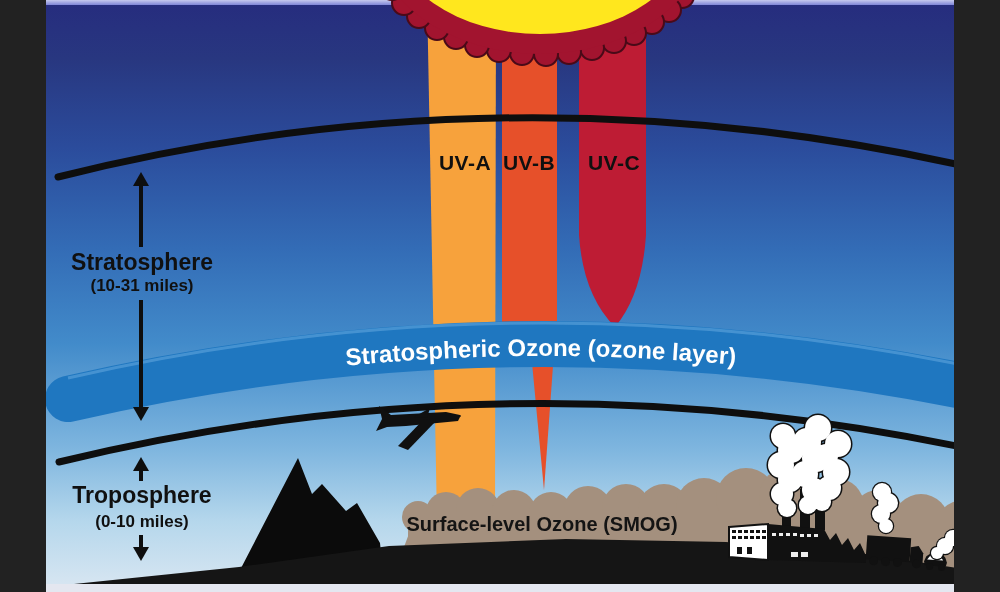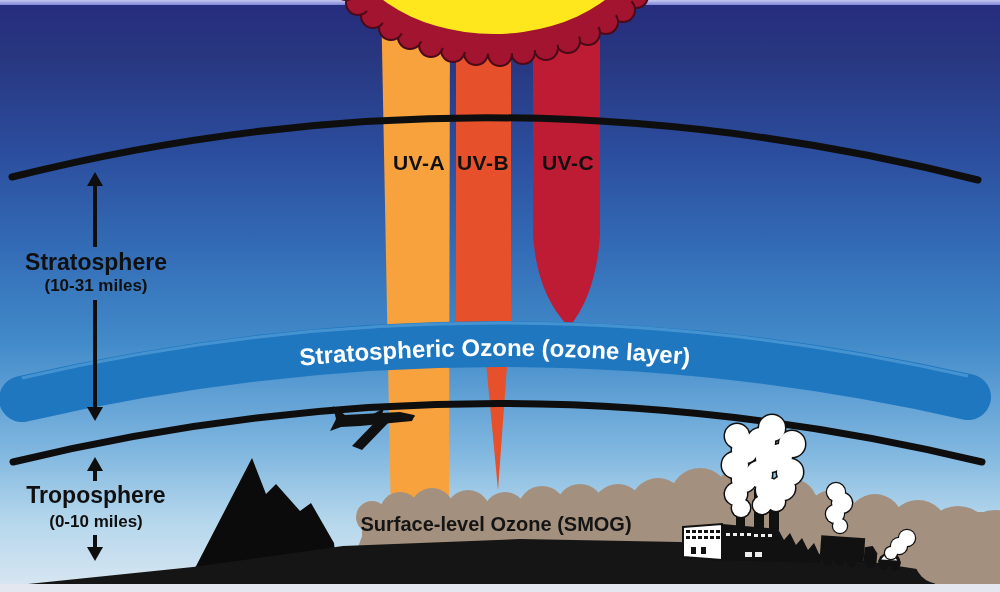--- a/index.html
+++ b/index.html
@@ -1,16 +1,16 @@
 <!DOCTYPE html>
 <html><head>
 <meta charset="utf-8">
 <style>
   html,body{margin:0;padding:0;background:#222;}
-  #stage{width:1000px;height:592px;margin:0 auto;position:relative;overflow:hidden;}
+  #stage{width:908px;height:592px;margin:0 auto;position:relative;overflow:hidden;}
   svg{display:block;}
   text{font-family:"Liberation Sans","DejaVu Sans",sans-serif;}
   .layer-label{font-size:23px;font-weight:bold;fill:#101010;}
   .layer-range{font-size:17px;font-weight:bold;fill:#101010;}
   .uv-label{font-size:21px;font-weight:bold;fill:#101010;letter-spacing:.5px;}
   .ozone-label{font-size:24px;font-weight:bold;fill:#ffffff;}
   .surface-label{font-size:20px;font-weight:bold;fill:#141414;}
 </style>
 </head>
 <body>

